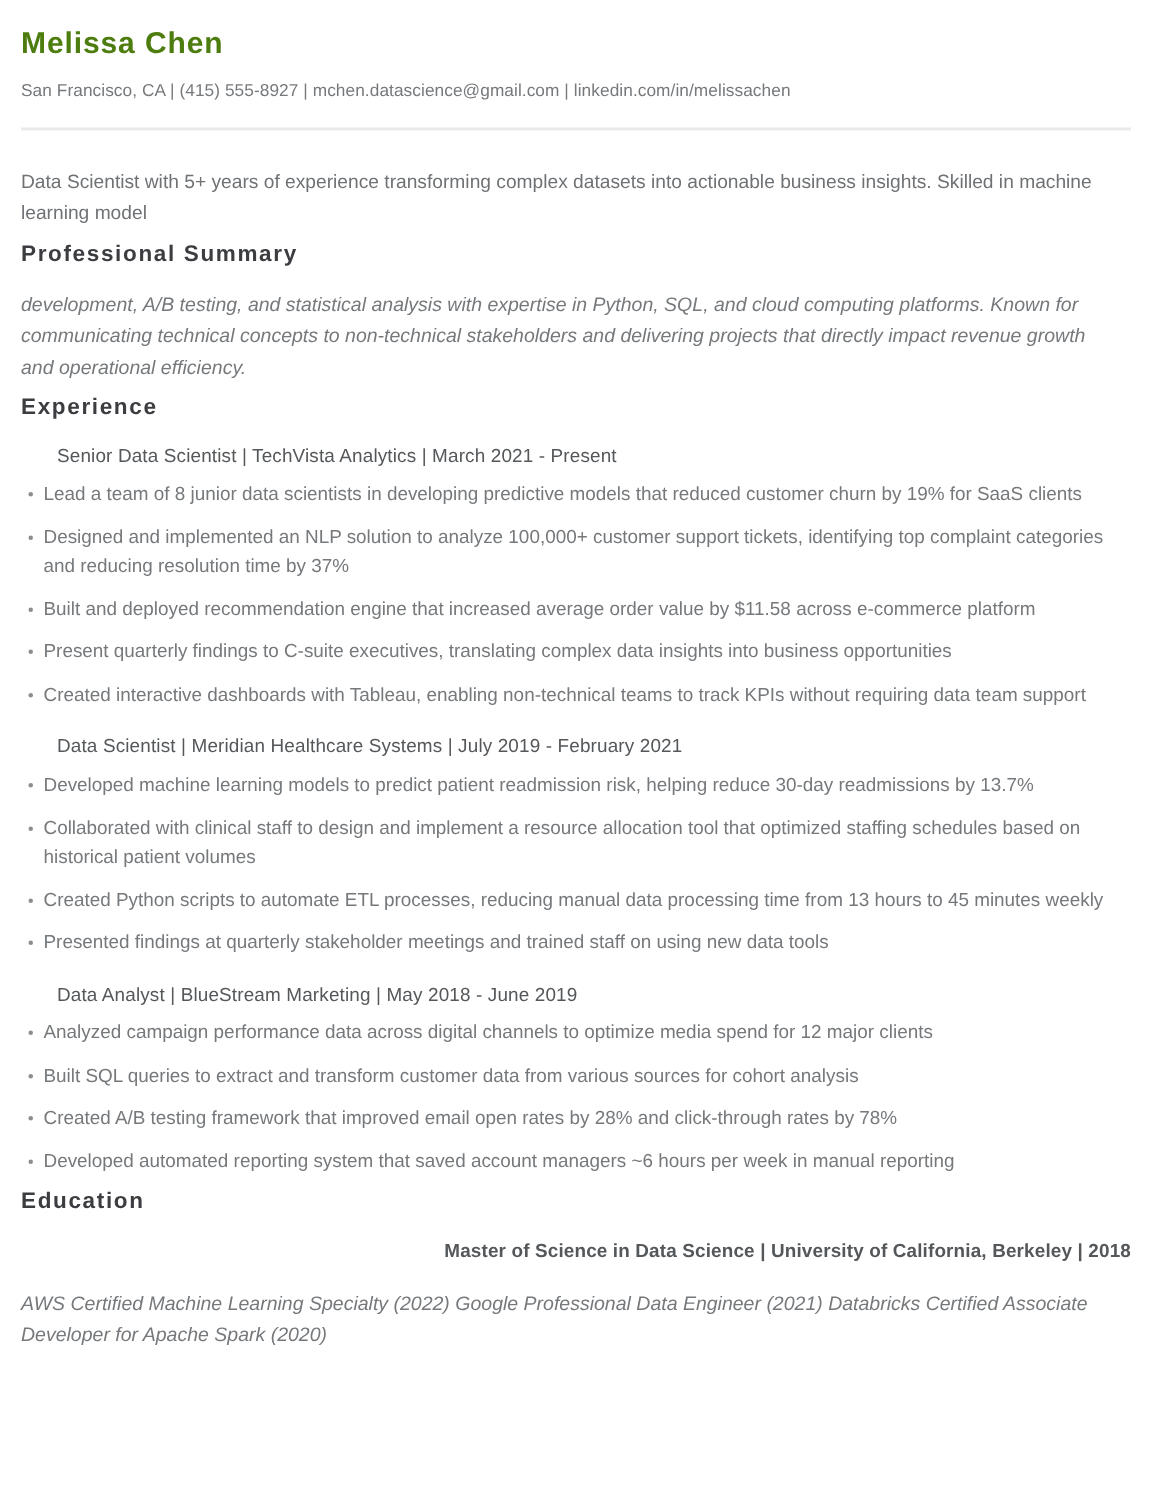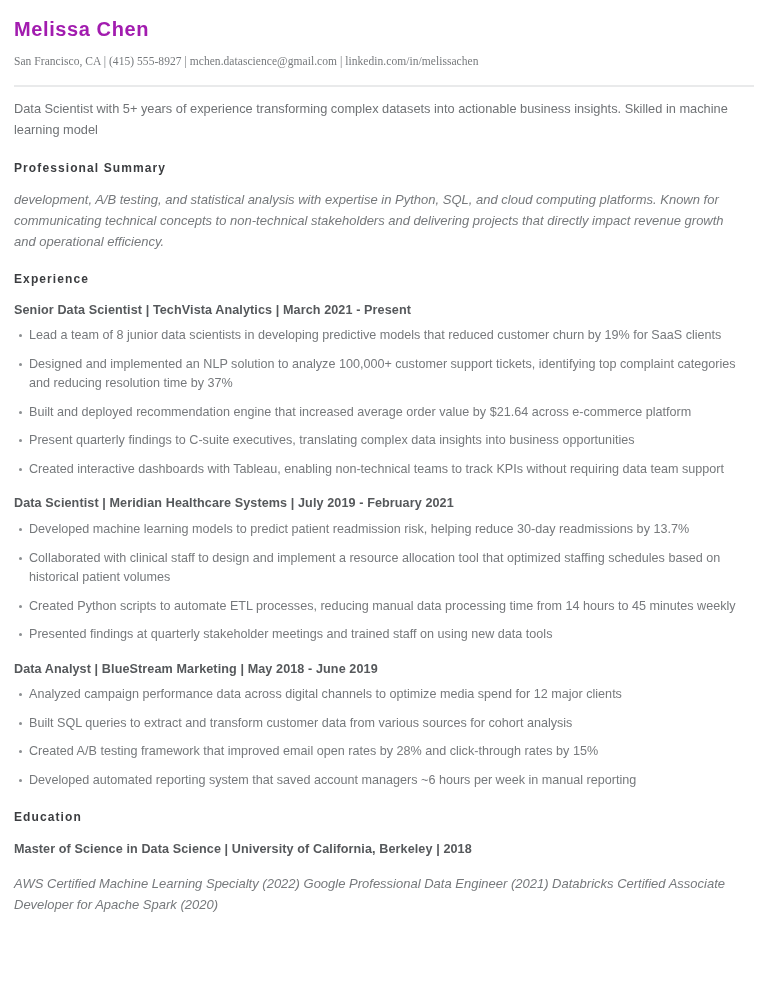--- a/index.html
+++ b/index.html
@@ -18,74 +18,74 @@
   }
   .page {
     width: 768px;
     padding: 14px 14px 0 14px;
   }
 
   
   .name {
     font-size: 20px;
     font-weight: bold;
-    color: #a21caf;
+    color: #4d7c0f;
     letter-spacing: 0.6px;
     margin: 2px 0 0 0;
     line-height: 1.3;
   }
   .contact {
     font-size: 11.5px;
     color: #76797c;
     margin-top: 11px;
     letter-spacing: 0.05px;
     line-height: 1.4;
-    font-family: Liberation Serif, serif;
   }
   .rule {
     border: 0;
     border-top: 2px solid #e9eaeb;
     margin: 16px 0 0 0;
     width: 740px;
   }
 
   
   .intro {
     font-size: 12.8px;
     line-height: 1.62;
     color: #6f7275;
-    margin-top: 12px;
+    margin-top: 24px;
     max-width: 716px;
   }
   .section-heading {
-    font-size: 12px;
+    font-size: 15px;
     font-weight: bold;
     color: #3b3d40;
     letter-spacing: 1.1px;
-    margin-top: 20px;
+    margin-top: 8px;
     margin-bottom: 0;
   }
   .para-italic {
     font-size: 13px;
     font-style: italic;
     line-height: 1.62;
     color: #76797c;
     margin-top: 14px;
     max-width: 730px;
   }
 
   
   .exp-block { margin-top: 16px; }
   .exp-block.first { margin-top: 16px; }
   .exp-title {
     font-size: 12.6px;
-    font-weight: bold;
+    font-weight: normal;
     color: #55585b;
     letter-spacing: 0.1px;
     line-height: 1.4;
+    margin-left: 24px;
   }
   ul.bullets {
     list-style: none;
     margin: 6px 0 0 0;
     padding: 0;
   }
   ul.bullets li {
     position: relative;
     padding-left: 15px;
     font-size: 12.6px;
@@ -107,20 +107,21 @@
   }
 
   
   .edu-item {
     font-size: 12.6px;
     font-weight: bold;
     color: #55585b;
     letter-spacing: 0.1px;
     line-height: 1.4;
     margin-top: 15px;
+    text-align: right;
   }
   .edu-item.first { margin-top: 17px; }
 </style>
 </head>
 <body>
 
 <div class="page">
 
   <h1 class="name">Melissa Chen</h1>
 
@@ -133,40 +134,40 @@
   <h2 class="section-heading">Professional Summary</h2>
   <div class="para-italic">development, A/B testing, and statistical analysis with expertise in Python, SQL, and cloud computing platforms. Known for communicating technical concepts to non-technical stakeholders and delivering projects that directly impact revenue growth and operational efficiency.</div>
 
   <h2 class="section-heading">Experience</h2>
   <div id="experience-list">
       <div class="exp-block first">
         <div class="exp-title">Senior Data Scientist | TechVista Analytics | March 2021 - Present</div>
         <ul class="bullets">
           <li>Lead a team of 8 junior data scientists in developing predictive models that reduced customer churn by 19% for SaaS clients</li>
           <li>Designed and implemented an NLP solution to analyze 100,000+ customer support tickets, identifying top complaint categories and reducing resolution time by 37%</li>
-          <li>Built and deployed recommendation engine that increased average order value by $21.64 across e-commerce platform</li>
+          <li>Built and deployed recommendation engine that increased average order value by $11.58 across e-commerce platform</li>
           <li>Present quarterly findings to C-suite executives, translating complex data insights into business opportunities</li>
           <li>Created interactive dashboards with Tableau, enabling non-technical teams to track KPIs without requiring data team support</li>
         </ul>
       </div>
       <div class="exp-block">
         <div class="exp-title">Data Scientist | Meridian Healthcare Systems | July 2019 - February 2021</div>
         <ul class="bullets">
           <li>Developed machine learning models to predict patient readmission risk, helping reduce 30-day readmissions by 13.7%</li>
           <li>Collaborated with clinical staff to design and implement a resource allocation tool that optimized staffing schedules based on historical patient volumes</li>
-          <li>Created Python scripts to automate ETL processes, reducing manual data processing time from 14 hours to 45 minutes weekly</li>
+          <li>Created Python scripts to automate ETL processes, reducing manual data processing time from 13 hours to 45 minutes weekly</li>
           <li>Presented findings at quarterly stakeholder meetings and trained staff on using new data tools</li>
         </ul>
       </div>
       <div class="exp-block">
         <div class="exp-title">Data Analyst | BlueStream Marketing | May 2018 - June 2019</div>
         <ul class="bullets">
           <li>Analyzed campaign performance data across digital channels to optimize media spend for 12 major clients</li>
           <li>Built SQL queries to extract and transform customer data from various sources for cohort analysis</li>
-          <li>Created A/B testing framework that improved email open rates by 28% and click-through rates by 15%</li>
+          <li>Created A/B testing framework that improved email open rates by 28% and click-through rates by 78%</li>
           <li>Developed automated reporting system that saved account managers ~6 hours per week in manual reporting</li>
         </ul>
       </div>
     </div>
 
   <h2 class="section-heading">Education</h2>
   <div id="education-list">
       <div class="edu-item first">Master of Science in Data Science | University of California, Berkeley | 2018</div>
     </div>
 

